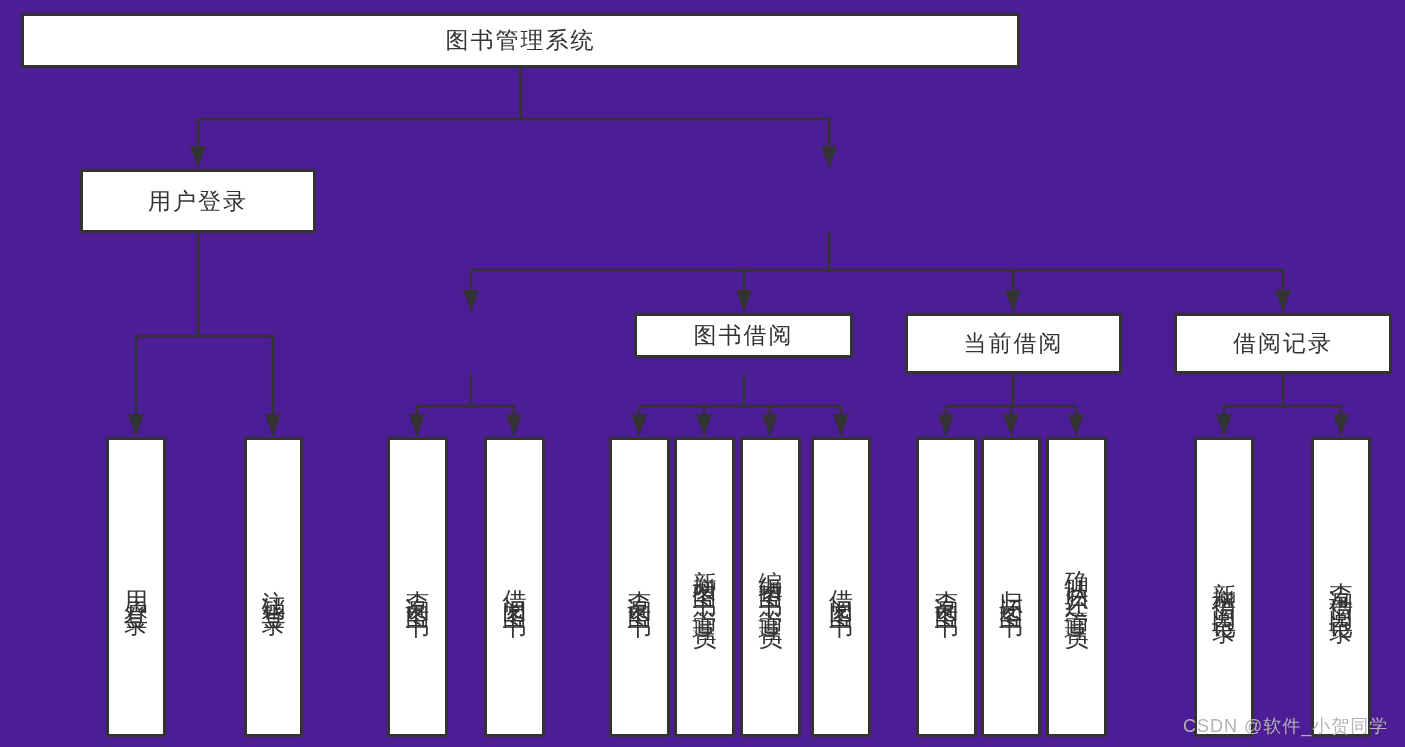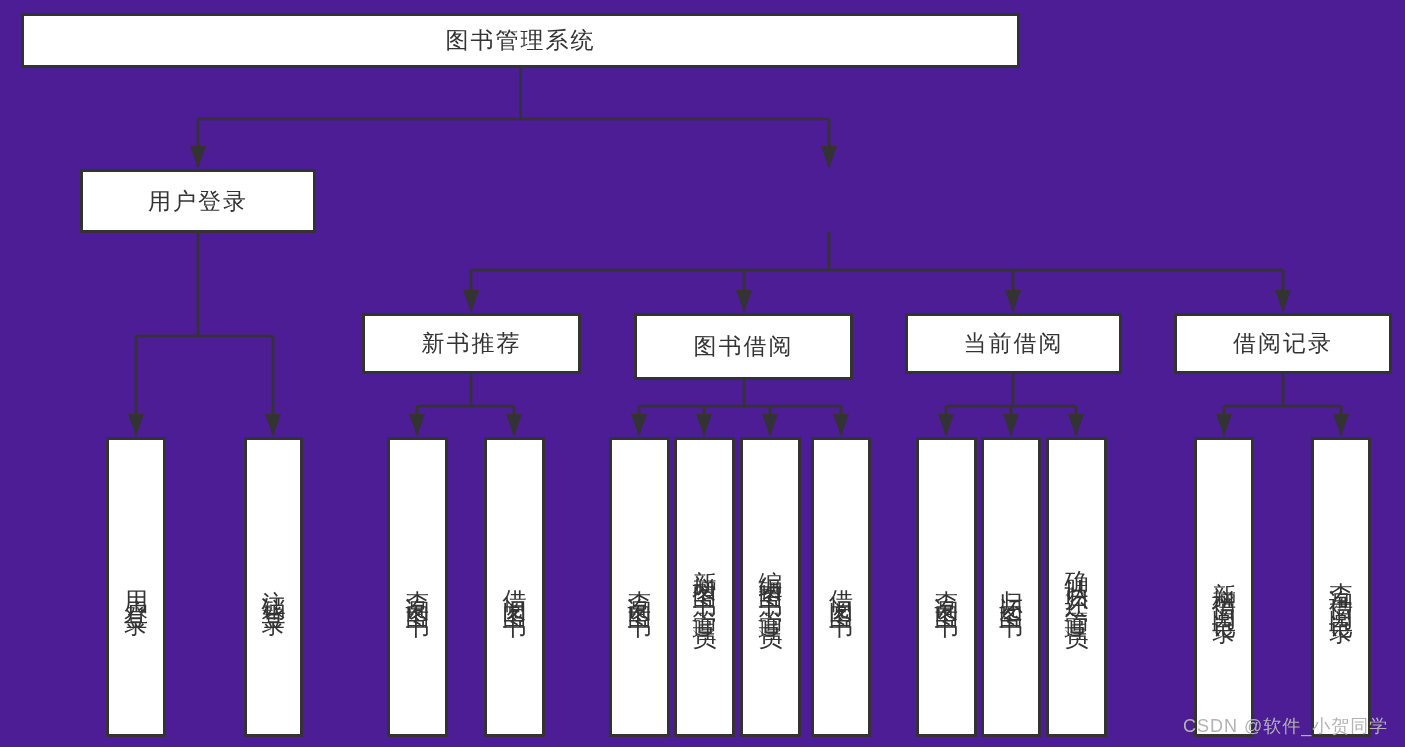--- a/index.html
+++ b/index.html
@@ -71,22 +71,21 @@
 
       <line x1="1224" y1="406" x2="1224" y2="435" marker-end="url(#arrow)"></line>
       <line x1="1341" y1="406" x2="1341" y2="435" marker-end="url(#arrow)"></line>
     </g>
   </svg>
 
   <div class="node h" style="left:21px; top:13px; width:999px; height:55px;">图书管理系统</div>
 
   <div class="node h" style="left:80px; top:169px; width:236px; height:64px;">用户登录</div>
 
-  <div class="node h" style="left:362px; top:313px; width:219px; height:61px;">新书推荐</div>
-  <div class="node h" style="left:634px; top:313px; width:219px; height:67px;">图书借阅</div>
+  <div class="node h" style="left:634px; top:313px; width:219px; height:45px;">图书借阅</div>
   <div class="node h" style="left:905px; top:313px; width:217px; height:61px;">当前借阅</div>
   <div class="node h" style="left:1174px; top:313px; width:218px; height:61px;">借阅记录</div>
 
   <div class="node v" style="left:106px; top:437px; width:60px; height:300px;">用户登录</div>
   <div class="node v" style="left:244px; top:437px; width:59px; height:300px;">注销登录</div>
 
   <div class="node v" style="left:387px; top:437px; width:61px; height:300px;">查询图书</div>
   <div class="node v" style="left:484px; top:437px; width:61px; height:300px;">借阅图书</div>
 
   <div class="node v" style="left:609px; top:437px; width:61px; height:300px;">查询图书</div>

